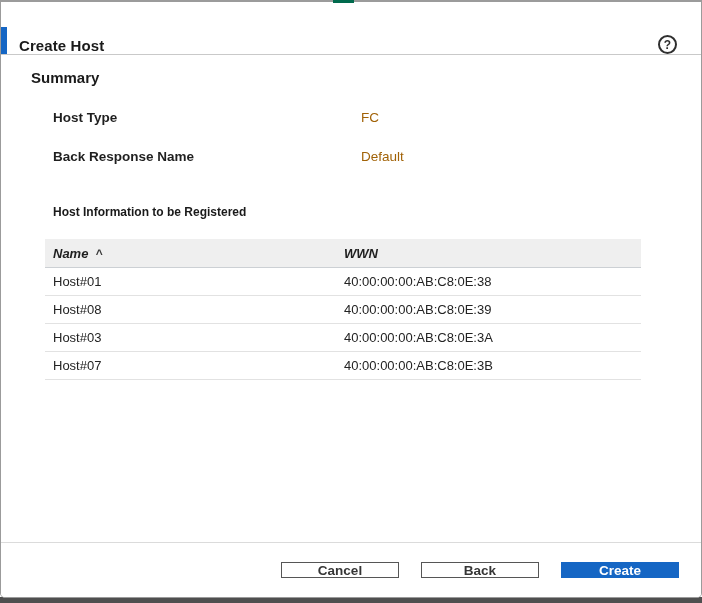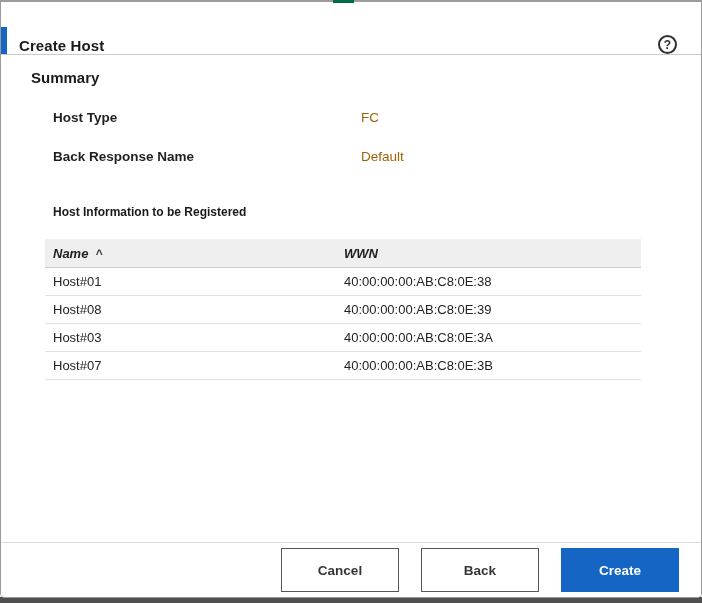--- a/index.html
+++ b/index.html
@@ -149,21 +149,21 @@
     border-top: 1px solid #dbdbdb;
     display: flex;
     align-items: center;
     justify-content: flex-end;
     gap: 22px;
     padding-right: 22px;
     background: #fff;
   }
   .btn {
     width: 118px;
-    height: 44px;
+    height: 16px;
     font-family: "Liberation Sans", sans-serif;
     font-size: 13.5px;
     font-weight: bold;
     cursor: pointer;
     display: flex;
     align-items: center;
     justify-content: center;
   }
   .btn-secondary {
     background: #ffffff;

